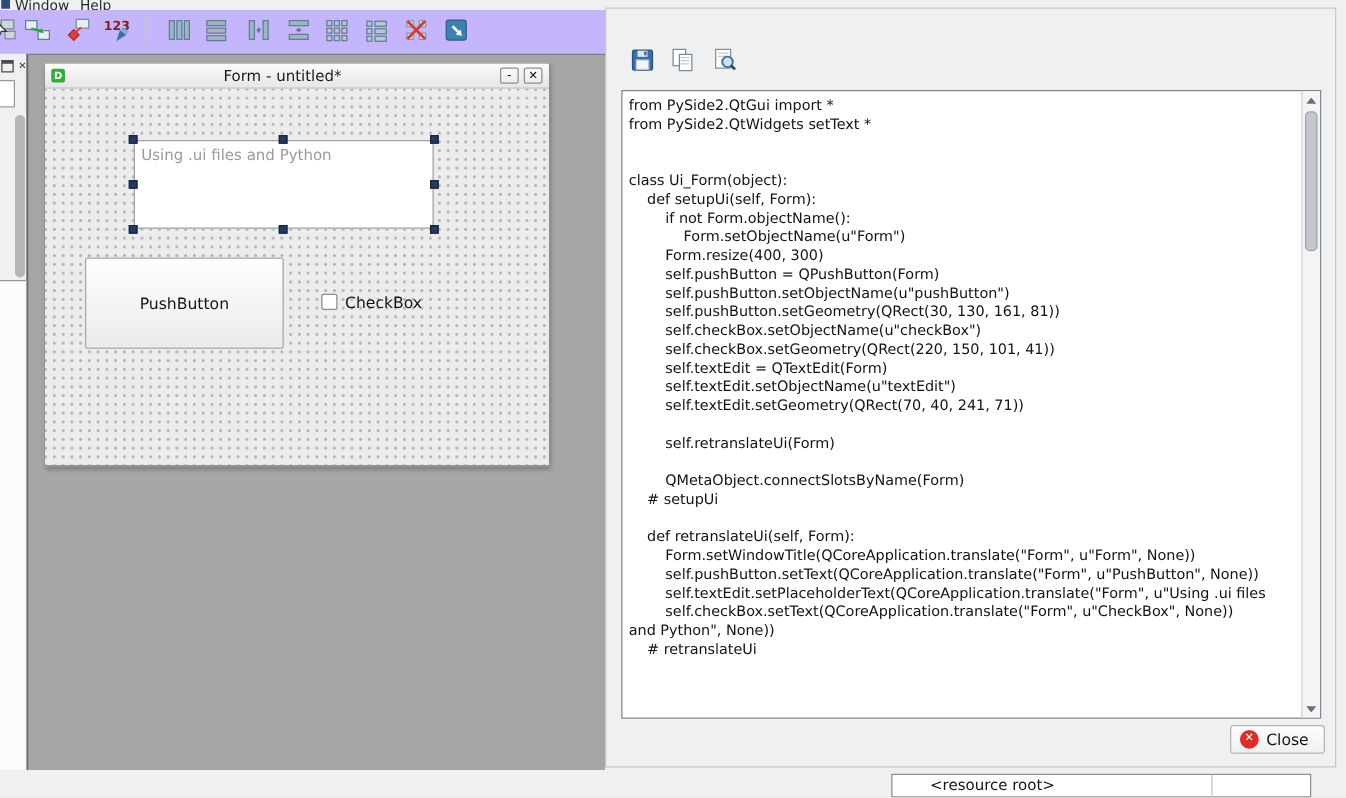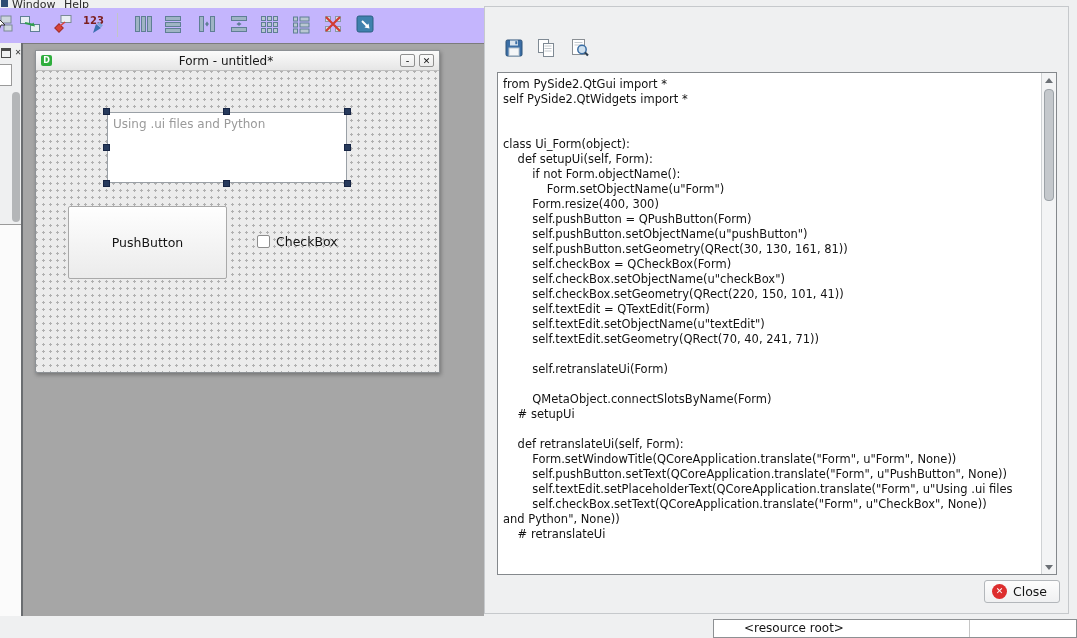--- a/index.html
+++ b/index.html
@@ -81,21 +81,21 @@
   .sb-thumb { position:absolute; left:2px; right:2px; top:16px; height:112px; background:#c4c8cc;
               border:1px solid #9ca2a7; border-radius:4px; }
 
   .close-btn { position:absolute; right:8px; bottom:10px; height:23px; display:flex; align-items:center; gap:6px;
                padding:0 12px 0 7px; background:linear-gradient(#fdfdfd,#eff0f1); border:1px solid #b3b7bb;
                border-radius:3px; font-size:12.5px; color:#141414; }
   .close-circle { width:15px; height:15px; border-radius:50%; background:#dd2e2e; color:#fff; font-size:9px;
                   font-weight:bold; display:flex; align-items:center; justify-content:center; line-height:15px; }
 
   
-  .resource-panel { position:absolute; left:713px; top:619px; width:364px; height:19px; background:#ffffff;
+  .resource-panel { position:absolute; left:713px; top:619px; width:336px; height:19px; background:#ffffff;
                     border:1px solid #8d9093; }
   .resource-root { padding-left:30px; font-size:12px; line-height:17px; color:#141414; }
   .resource-div { position:absolute; left:255px; top:0; bottom:0; width:1px; background:#c6c6c6; }
 
   svg { display:block; }
 </style>
 </head>
 <body>
 
 <div class="screen">
@@ -271,32 +271,31 @@
         <rect x="3.5" y="2.5" width="12" height="15" fill="#ffffff" stroke="#8a8f94"></rect>
         <path d="M5.5 5.5 L13.5 5.5 M5.5 8 L13.5 8" stroke="#c3c9ce" stroke-width="1"></path>
         <circle cx="13" cy="12.5" r="4.2" fill="#cfe0ee" stroke="#3b6ea5" stroke-width="1.5"></circle>
         <path d="M16 15.5 L19 18.5" stroke="#2c3e50" stroke-width="2.2"></path>
       </svg>
     </div>
 
     <div class="code-area">
       <div class="code-lines">
           <div class="code-line">from PySide2.QtGui import *</div>
-          <div class="code-line">self PySide2.QtWidgets import *</div>
+          <div class="code-line">from PySide2.QtWidgets setText *</div>
           <div class="code-line"></div>
           <div class="code-line"></div>
           <div class="code-line">class Ui_Form(object):</div>
           <div class="code-line">    def setupUi(self, Form):</div>
           <div class="code-line">        if not Form.objectName():</div>
           <div class="code-line">            Form.setObjectName(u"Form")</div>
           <div class="code-line">        Form.resize(400, 300)</div>
           <div class="code-line">        self.pushButton = QPushButton(Form)</div>
           <div class="code-line">        self.pushButton.setObjectName(u"pushButton")</div>
           <div class="code-line">        self.pushButton.setGeometry(QRect(30, 130, 161, 81))</div>
-          <div class="code-line">        self.checkBox = QCheckBox(Form)</div>
           <div class="code-line">        self.checkBox.setObjectName(u"checkBox")</div>
           <div class="code-line">        self.checkBox.setGeometry(QRect(220, 150, 101, 41))</div>
           <div class="code-line">        self.textEdit = QTextEdit(Form)</div>
           <div class="code-line">        self.textEdit.setObjectName(u"textEdit")</div>
           <div class="code-line">        self.textEdit.setGeometry(QRect(70, 40, 241, 71))</div>
           <div class="code-line"></div>
           <div class="code-line">        self.retranslateUi(Form)</div>
           <div class="code-line"></div>
           <div class="code-line">        QMetaObject.connectSlotsByName(Form)</div>
           <div class="code-line">    # setupUi</div>

